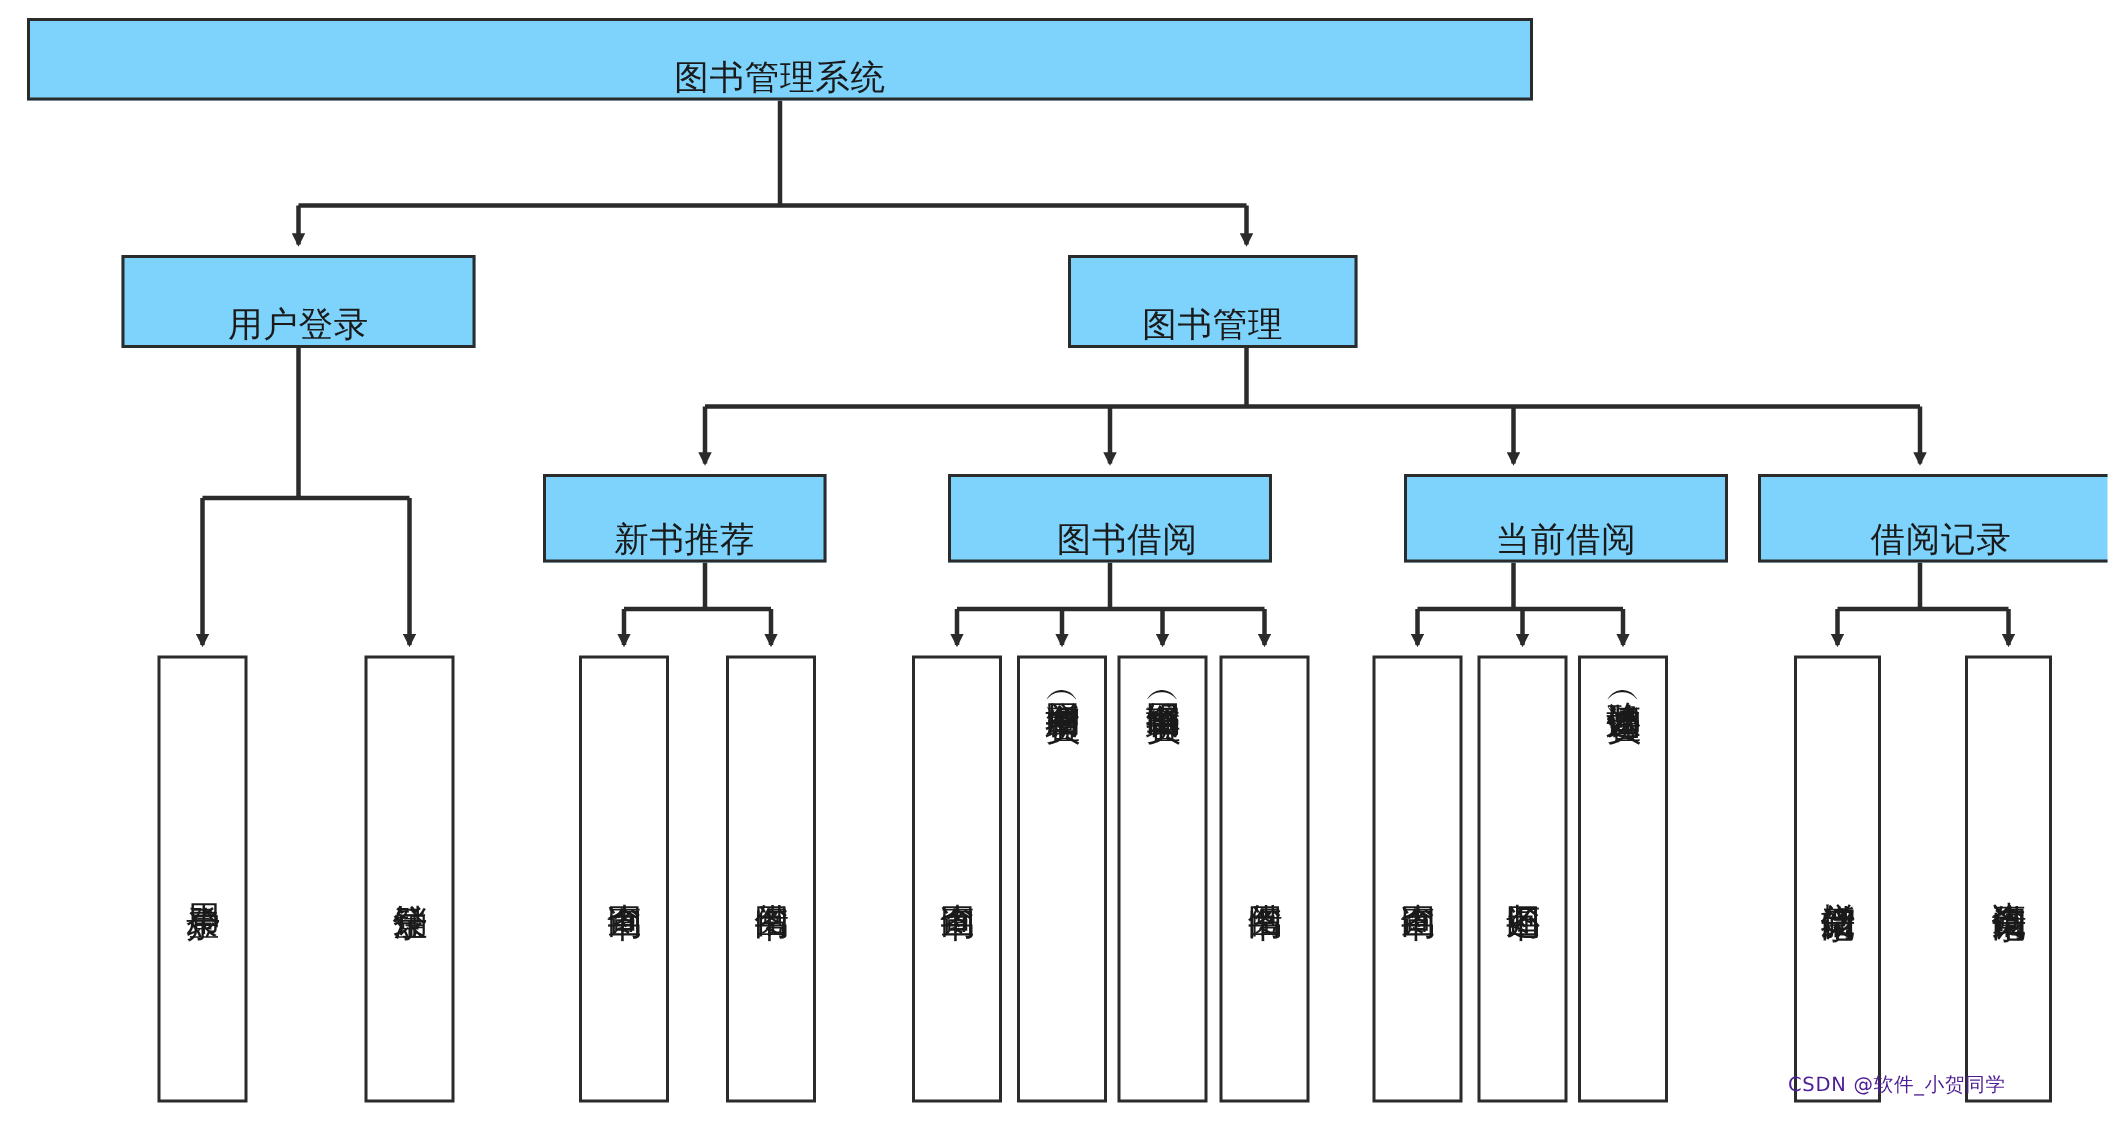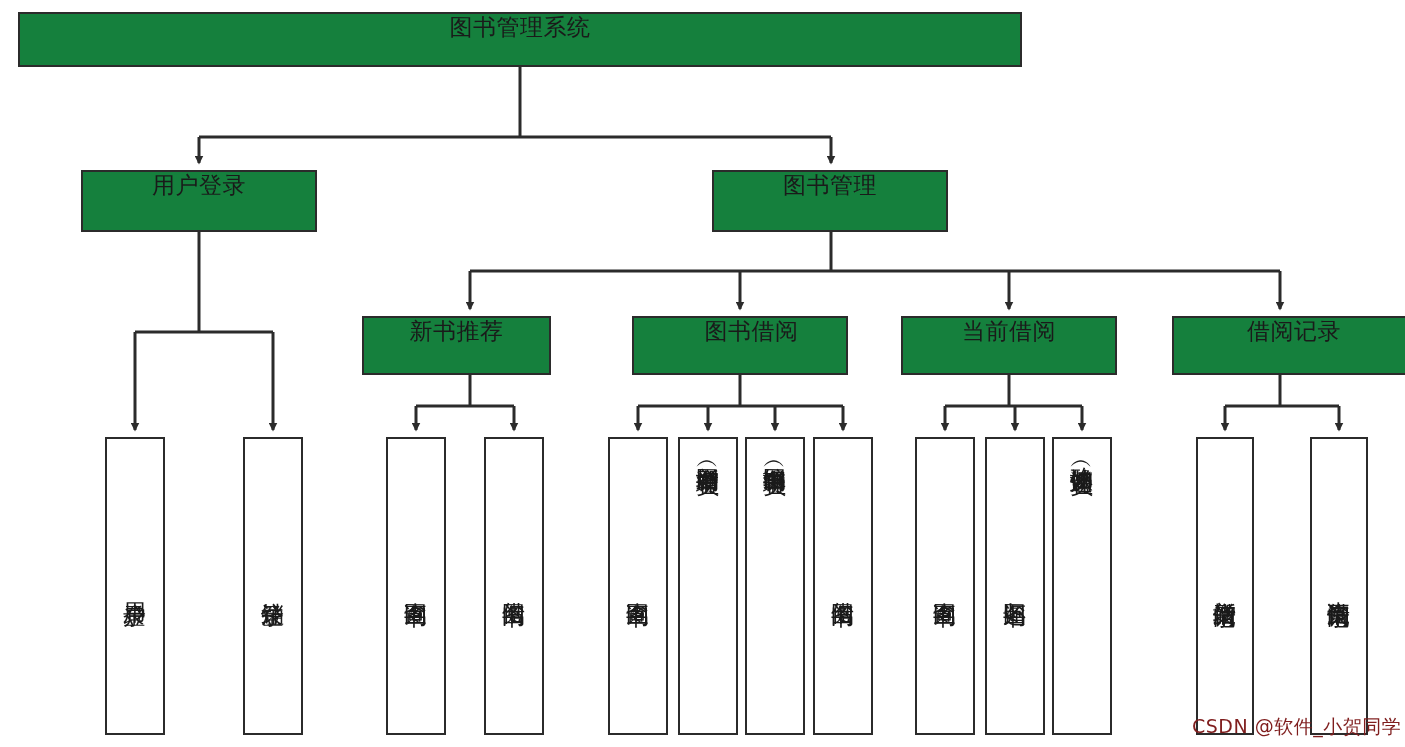--- a/index.html
+++ b/index.html
@@ -21,24 +21,24 @@
   svg#tree-svg {
     position: absolute;
     top: 0;
     left: 0;
     width: 1405px;
     height: 747px;
   }
   .node-box {
     position: absolute;
     box-sizing: border-box;
-    background: #15803d;
+    background: #7dd3fc;
     border: 2px solid #2b2b2b;
     display: flex;
-    align-items: flex-start;
+    align-items: flex-end;
     justify-content: center;
     color: #1a1a1a;
   }
   .node-label {
     font-size: 23px;
     line-height: 1.15;
     letter-spacing: 0.5px;
     white-space: nowrap;
   }
   .leaf-box {
@@ -59,22 +59,22 @@
     writing-mode: vertical-rl;
     text-orientation: upright;
     white-space: nowrap;
   }
   .leaf-box.centered {
     align-items: center;
     padding-top: 0;
   }
   .watermark {
     position: absolute;
-    font-size: 19px;
-    color: #7f1d1d;
+    font-size: 13px;
+    color: #4c1d95;
     white-space: nowrap;
     letter-spacing: 0.5px;
   }
 </style>
 </head>
 <body>
 
 <div id="diagram-root">
 
   <svg id="tree-svg" viewBox="0 0 1405 747">
@@ -127,31 +127,31 @@
     </g>
   </svg>
 
   <div class="node-box" style="left:18px; top:12px; width:1004px; height:55px;">
     <span class="node-label">图书管理系统</span>
   </div>
 
   <div class="node-box" style="left:81px; top:170px; width:236px; height:62px;">
     <span class="node-label">用户登录</span>
   </div>
-  <div class="node-box" style="left:712px; top:170px; width:236px; height:62px;">
+  <div class="node-box" style="left:712px; top:170px; width:193px; height:62px;">
     <span class="node-label">图书管理</span>
   </div>
 
   <div class="node-box" style="left:362px; top:316px; width:189px; height:59px;">
     <span class="node-label">新书推荐</span>
   </div>
   <div class="node-box" style="left:632px; top:316px; width:216px; height:59px;padding-left:23px;">
     <span class="node-label">图书借阅</span>
   </div>
-  <div class="node-box" style="left:901px; top:316px; width:216px; height:59px;">
+  <div class="node-box" style="left:936px; top:316px; width:216px; height:59px;">
     <span class="node-label">当前借阅</span>
   </div>
   <div class="node-box" style="left:1172px; top:316px; width:244px; height:59px;">
     <span class="node-label">借阅记录</span>
   </div>
 
   <div class="leaf-box centered" style="left:105px; top:437px; width:60px; height:298px;">
     <span class="leaf-label">用户登录</span>
   </div>
   <div class="leaf-box centered" style="left:243px; top:437px; width:60px; height:298px;">

